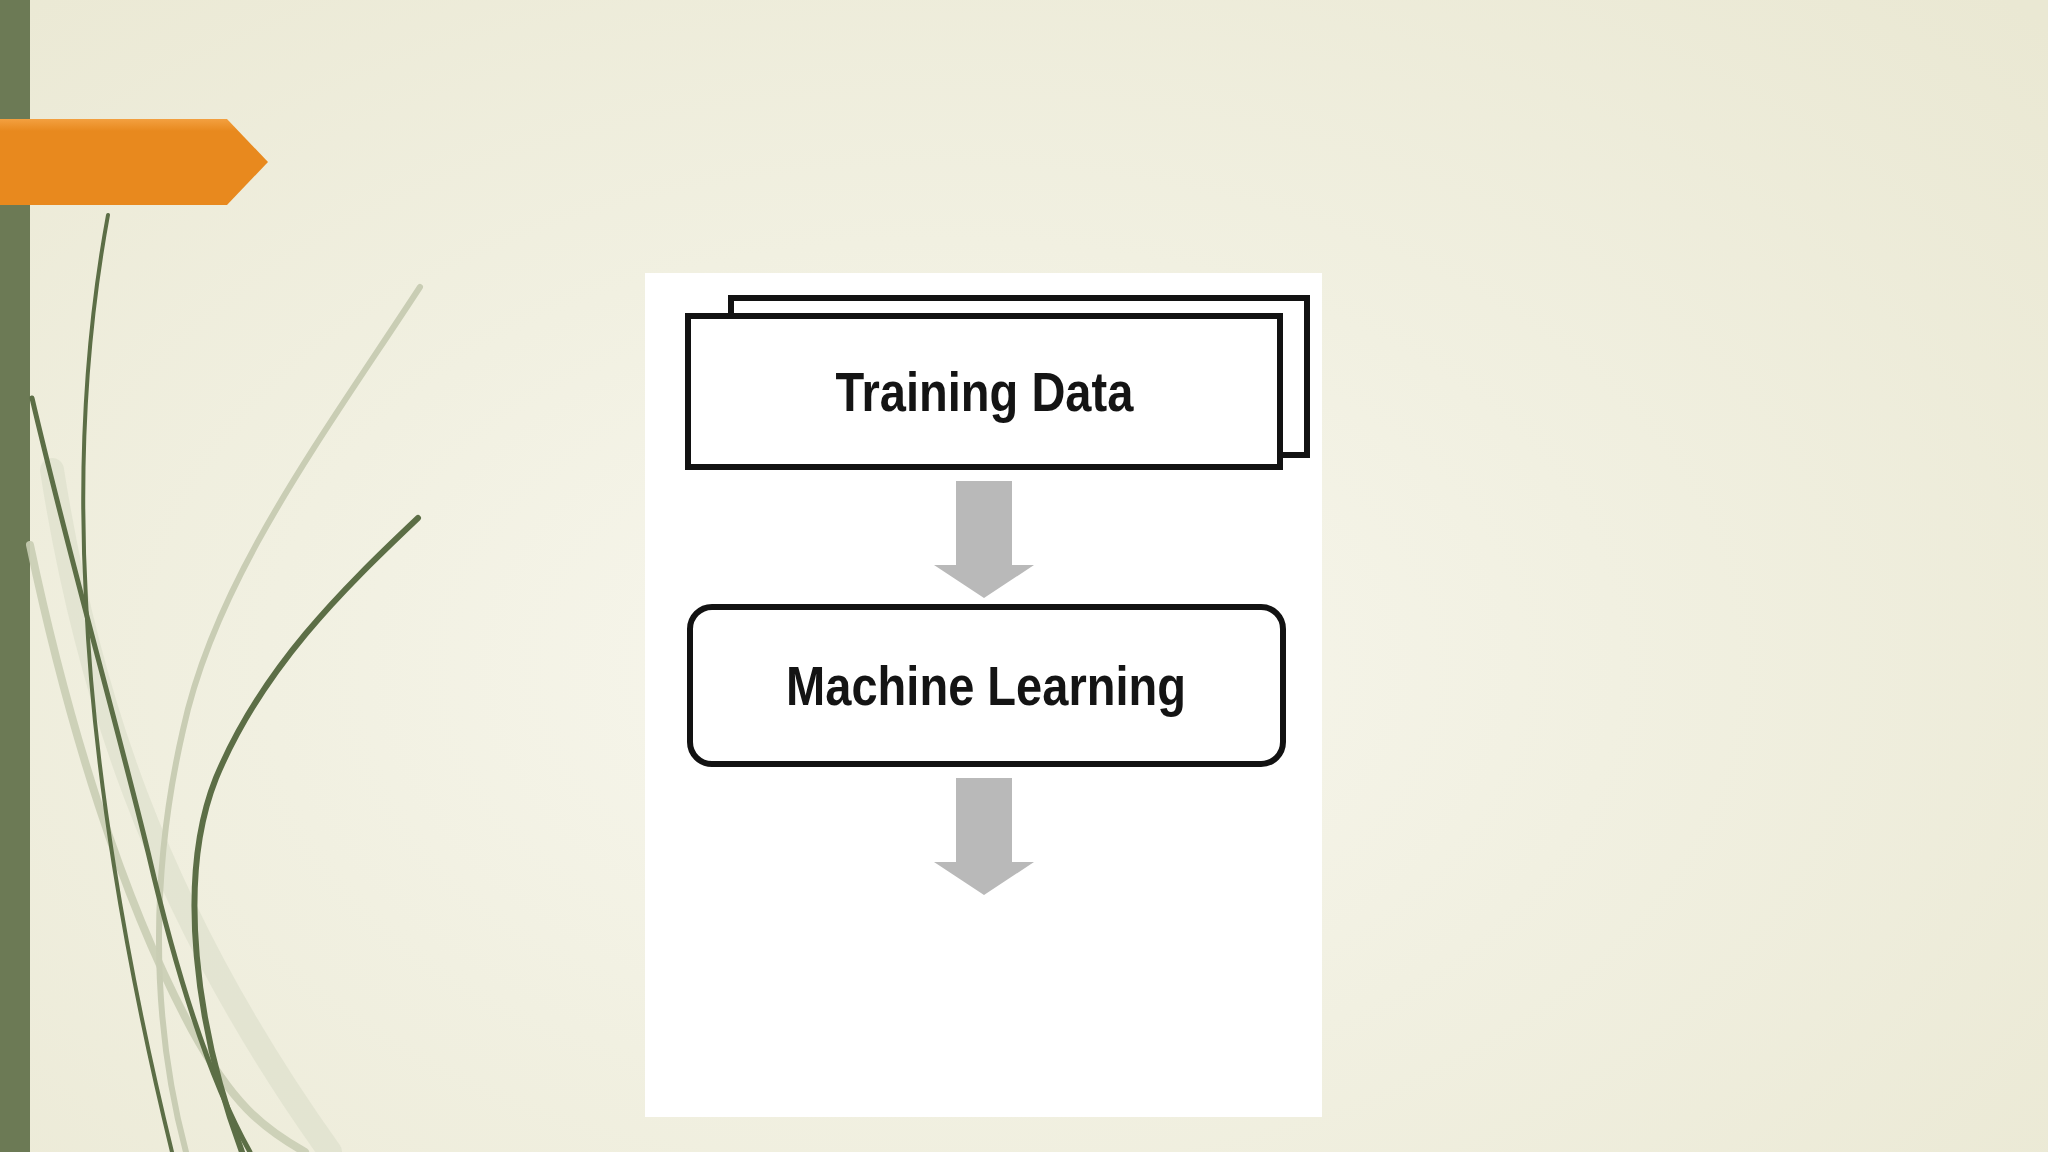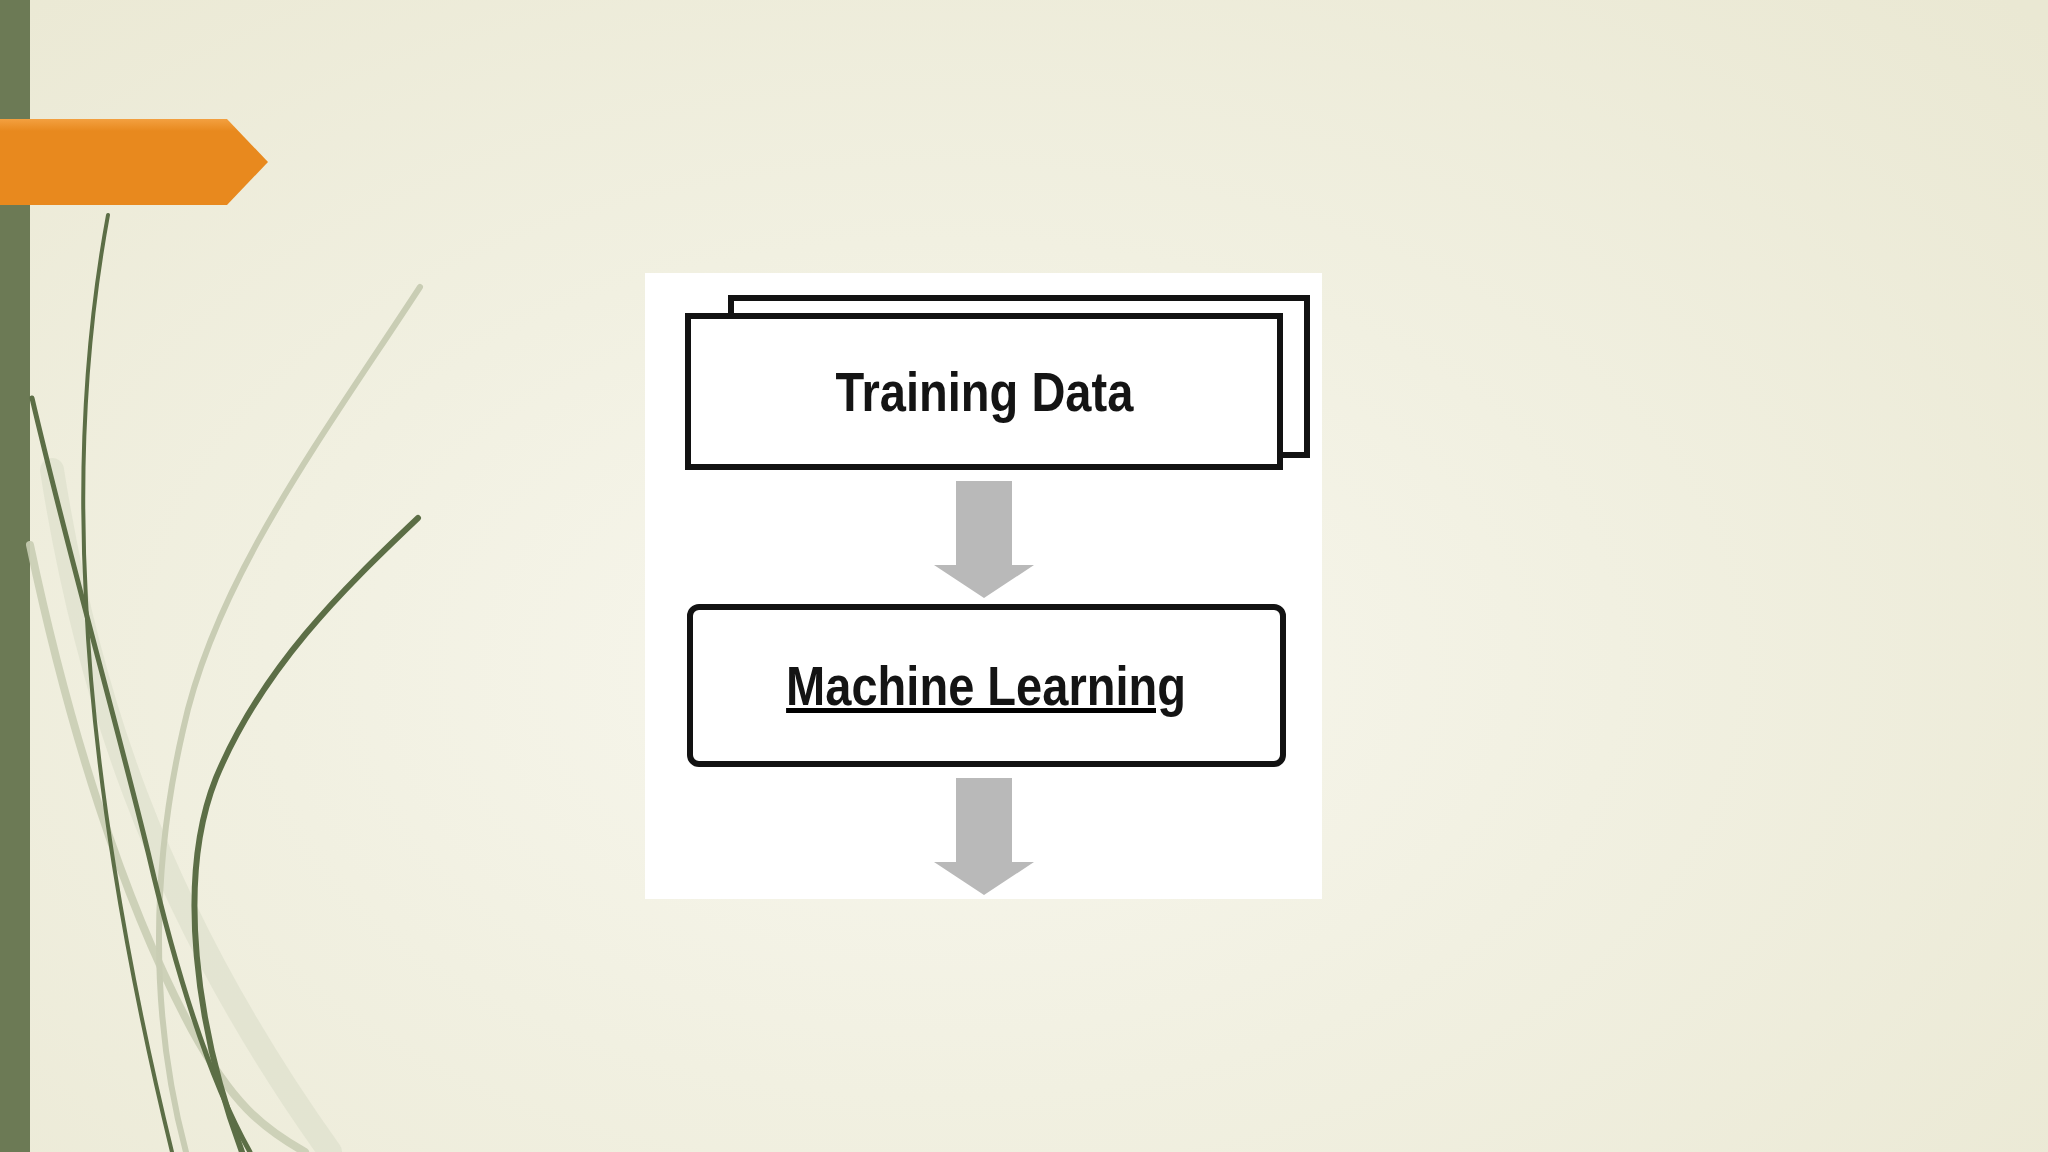--- a/index.html
+++ b/index.html
@@ -17,37 +17,36 @@
     position:absolute;left:0;top:0;width:30px;height:1152px;
     background:var(--accent-olive);
   }
   .grass-svg{position:absolute;left:0;top:0;}
   .orange-pointer{
     position:absolute;left:0;top:119px;width:268px;height:86px;
     background:linear-gradient(180deg,#F3A040 0%,var(--accent-orange) 14%);
     clip-path:polygon(0 0,84.7% 0,100% 50%,84.7% 100%,0 100%);
   }
   .panel{
-    position:absolute;left:645px;top:273px;width:677px;height:626px;
+    position:absolute;left:645px;top:273px;width:677px;height:844px;
     background:var(--panel-white);
   }
   .node{position:absolute;display:flex;align-items:center;justify-content:center;}
   .shadow-rect{
     left:83px;top:22px;width:570px;height:151px;
     border:6px solid var(--border-black);background:var(--panel-white);
   }
   .training-box{
     left:40px;top:40px;width:586px;height:145px;
     border:6px solid var(--border-black);background:var(--panel-white);
   }
   .ml-box{
     left:42px;top:331px;width:587px;height:151px;
-    border:6px solid var(--border-black);border-radius:12px;
+    border:6px solid var(--border-black);border-radius:25px;
     background:var(--panel-white);
-    text-decoration:underline;
   }
   .model-box{
     left:40px;top:632px;width:587px;height:151px;
     border:6px solid var(--border-black);background:var(--model-fill);
   }
   .box-label{
     font-size:56px;font-weight:700;color:var(--text-black);
     white-space:nowrap;letter-spacing:0;
     transform:scaleX(.84);transform-origin:center;
   }

